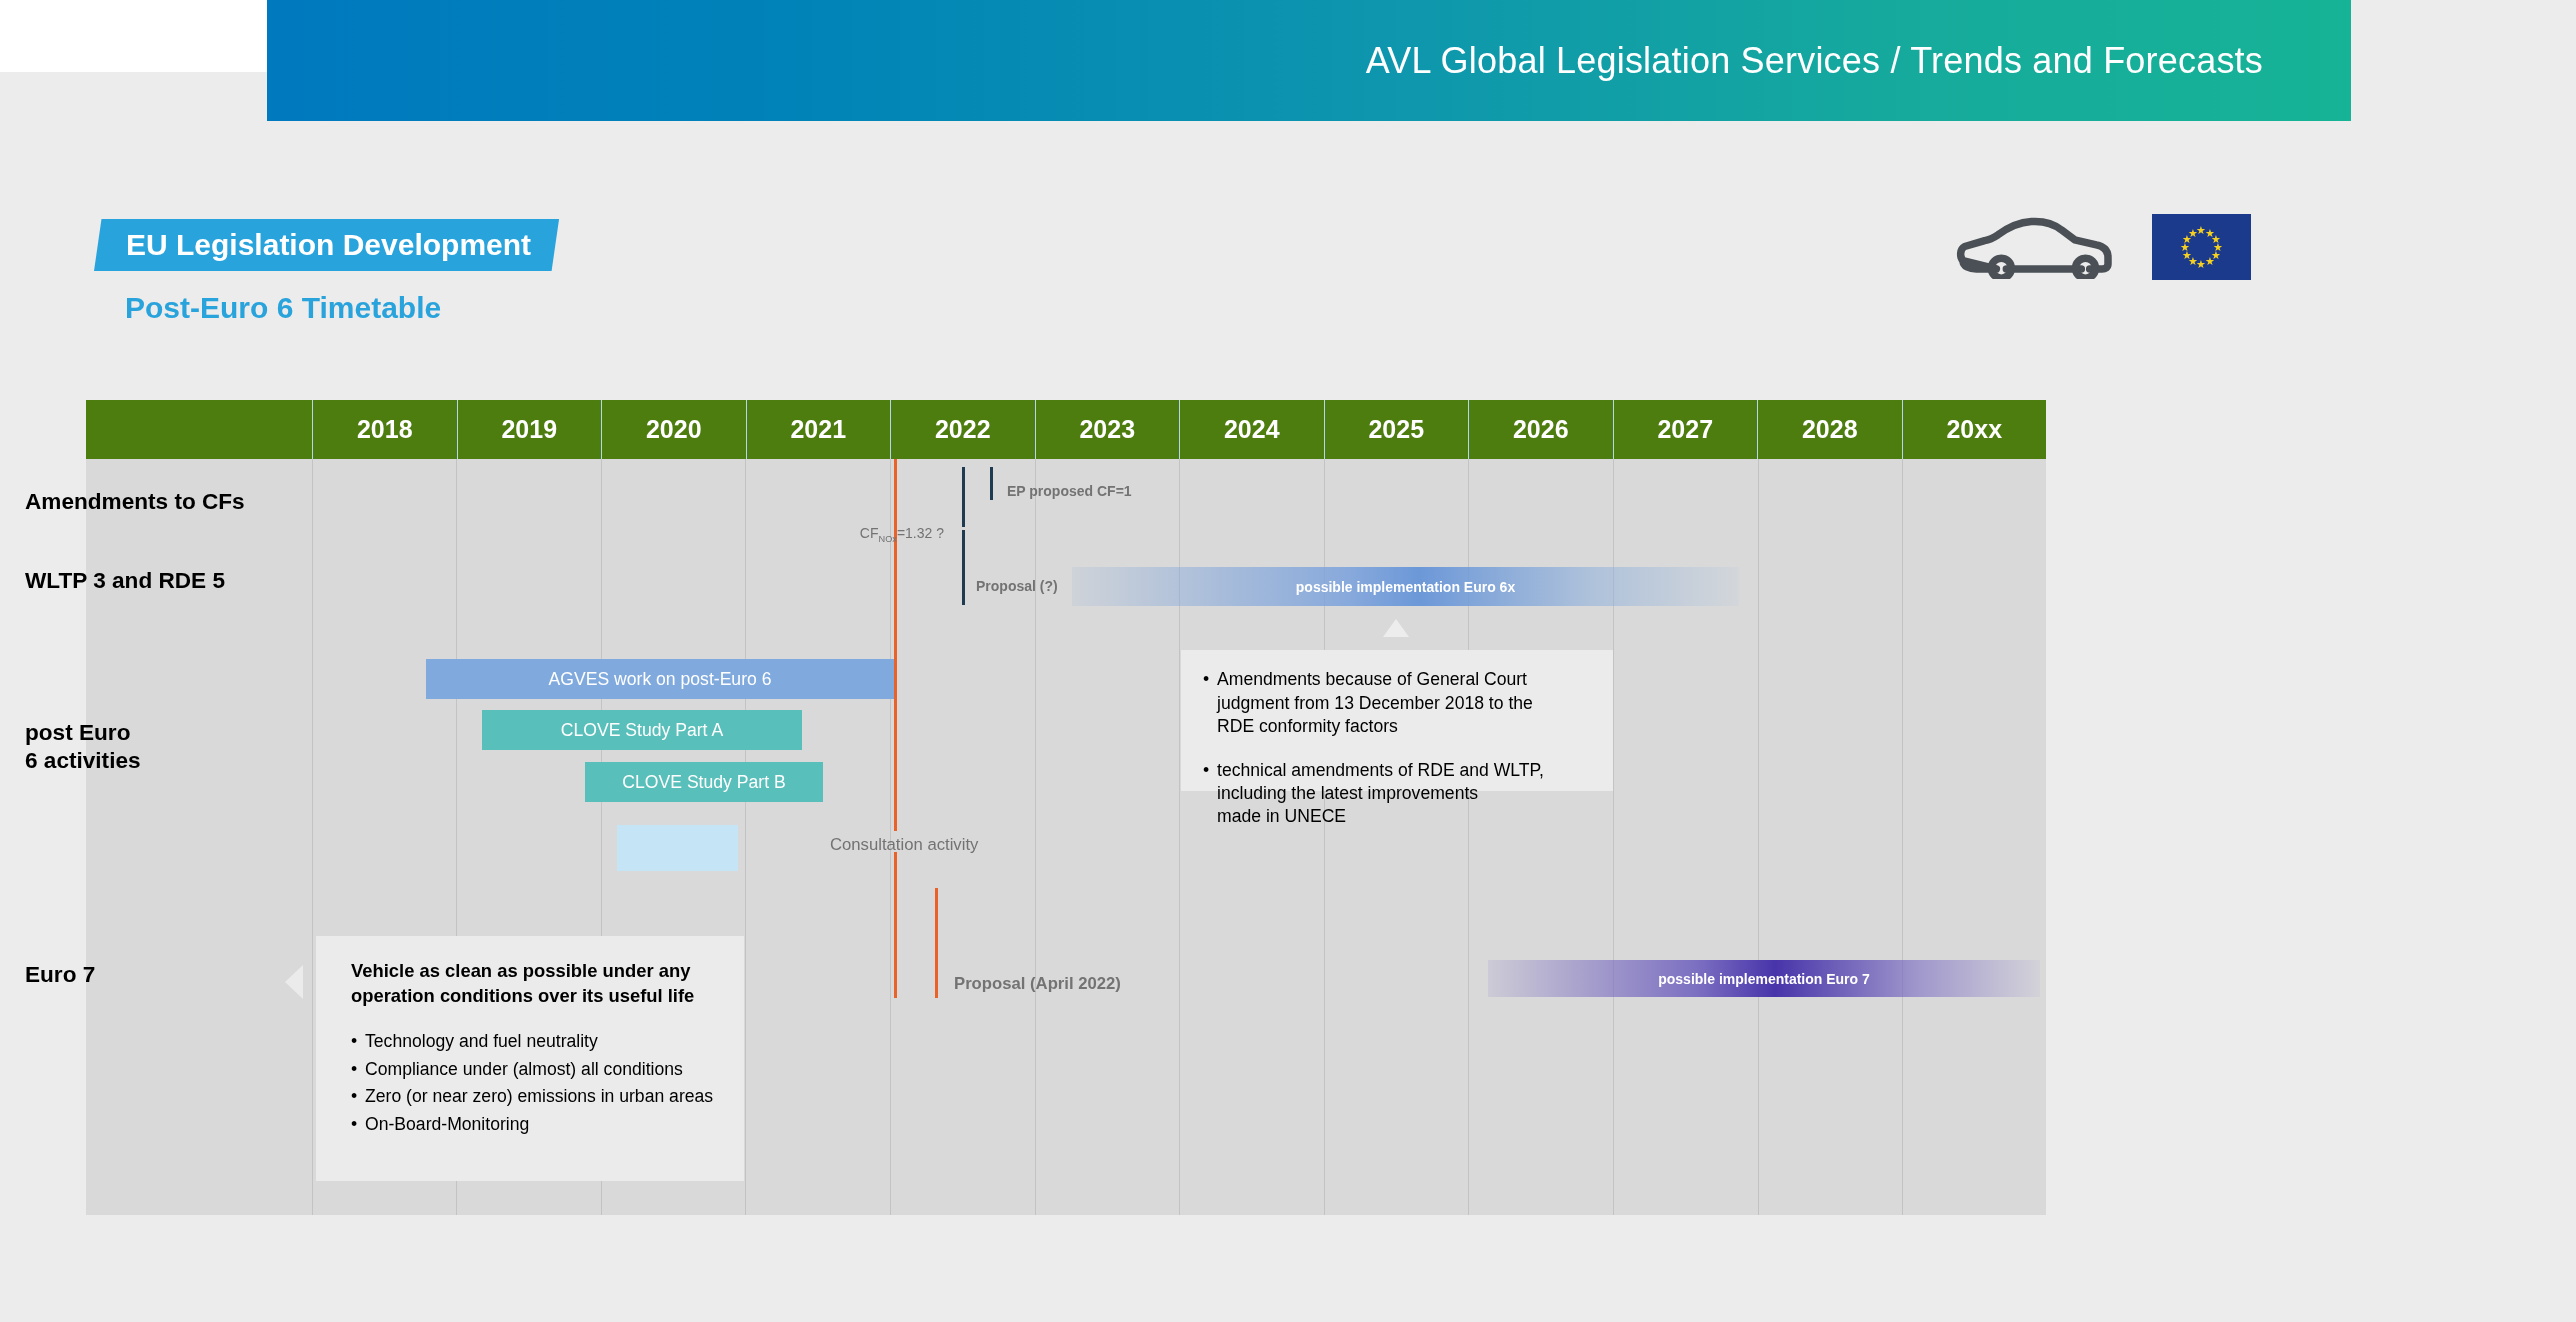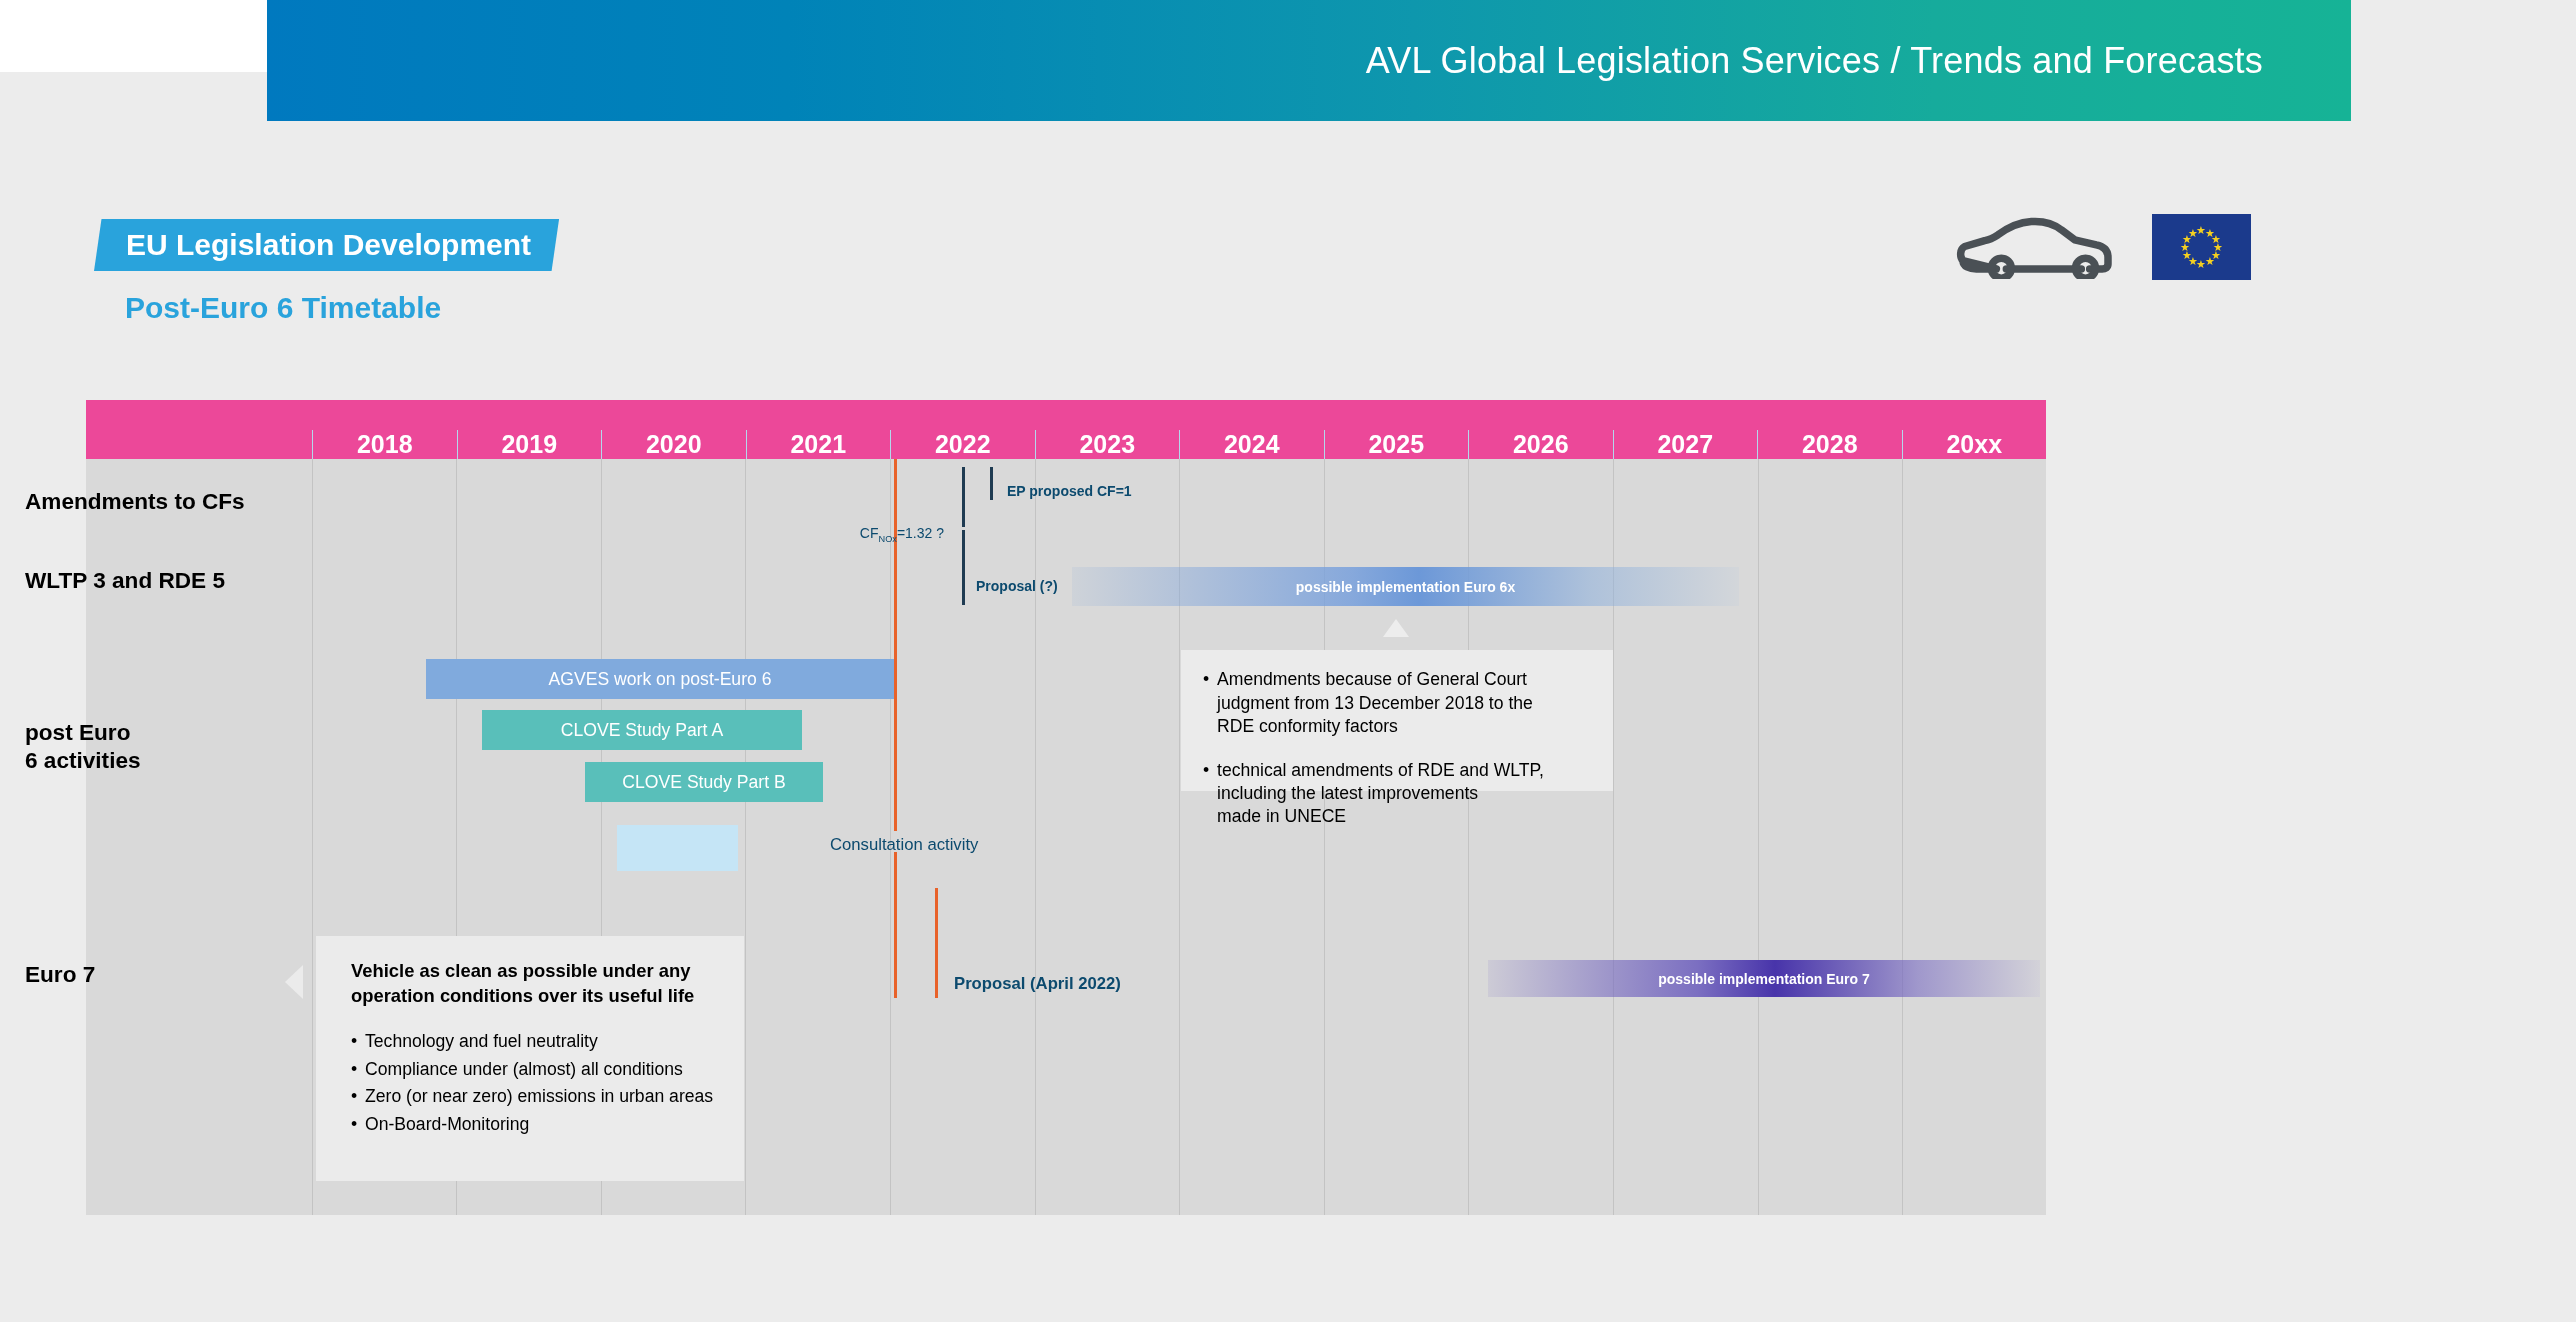--- a/index.html
+++ b/index.html
@@ -91,23 +91,22 @@
   
   #timeline {
     position: absolute;
     left: 86px; top: 400px;
     width: 1960px; height: 815px;
   }
   #tl-header {
     position: absolute;
     left: 0; top: 0;
     width: 100%; height: 59px;
-    background: #ec4899;
-    display: flex;
-    align-items: flex-end;
+    background: #4d7c0f;
+    display: flex;
   }
   #tl-header .hdr-spacer {
     width: 226px;
     flex: 0 0 226px;
   }
   #tl-header .hdr-cell {
     flex: 1 1 0;
     display: flex;
     align-items: center;
     justify-content: center;
@@ -145,21 +144,21 @@
     position: absolute;
     width: 2.5px;
   }
   .vline.orange { background: #e8622a; }
   .vline.navy { background: #1f3b52; }
 
   
   .annot {
     position: absolute;
     font-size: 14px;
-    color: #0c4a6e;
+    color: #737373;
     white-space: nowrap;
   }
   .annot.bold { font-weight: bold; }
   .annot sub { font-size: 9.2px; }
 
   
   .impl-bar {
     position: absolute;
     display: flex;
     align-items: center;

